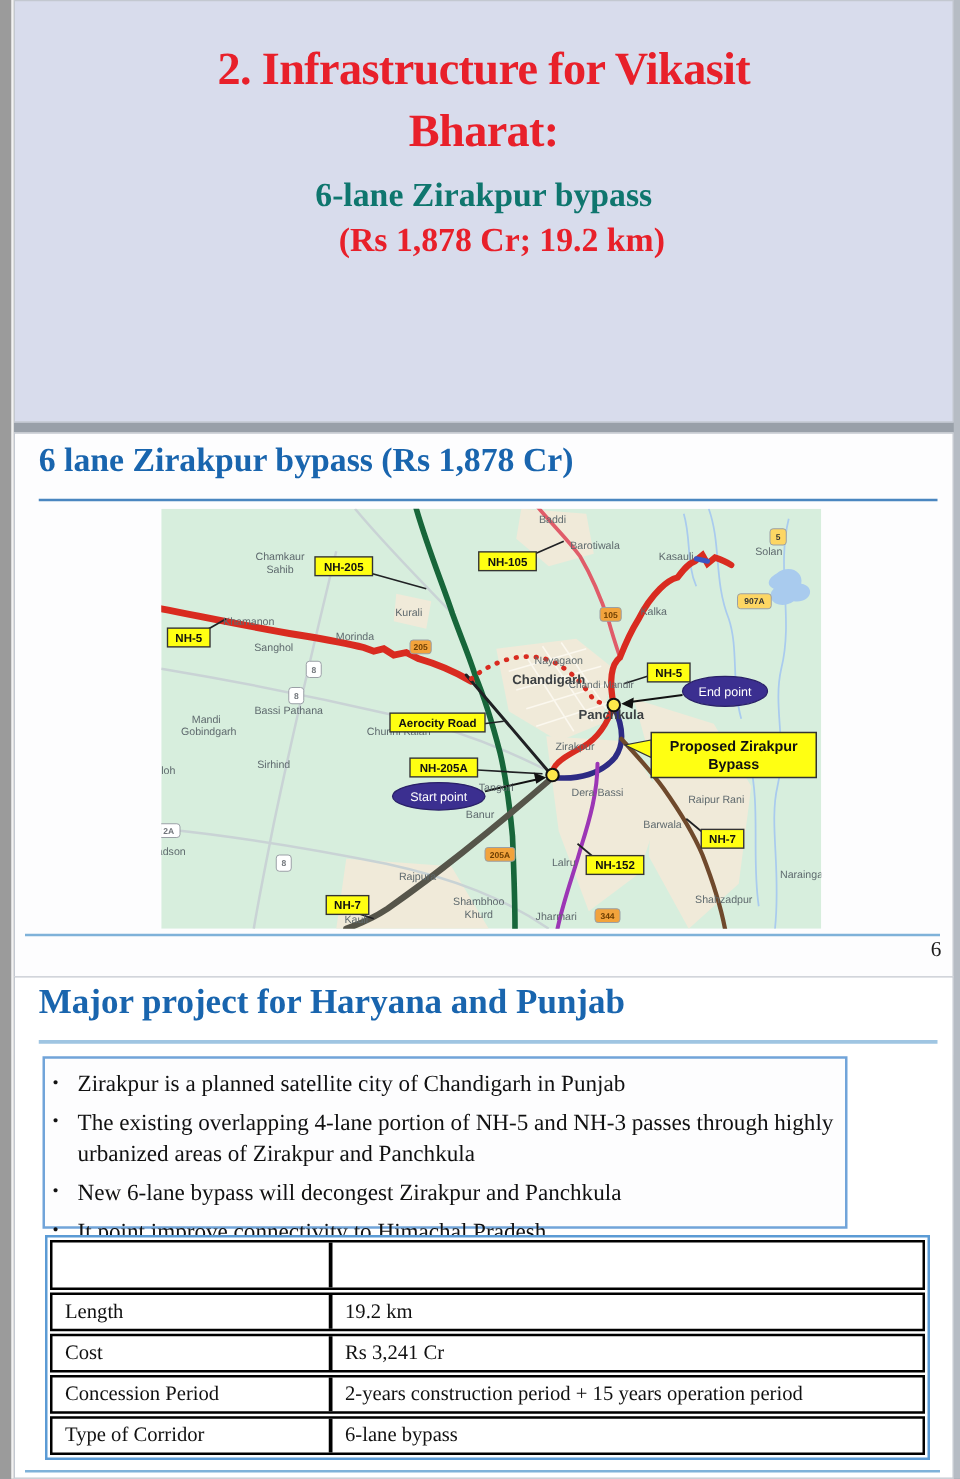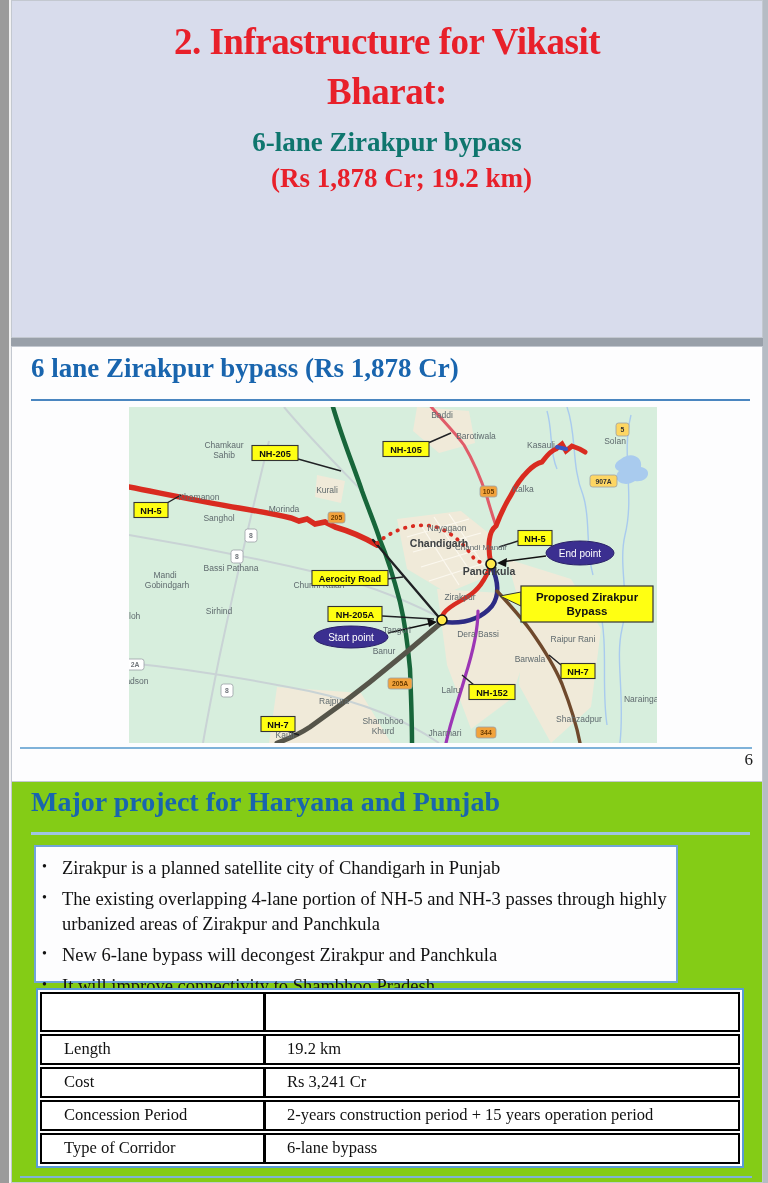--- a/index.html
+++ b/index.html
@@ -3,44 +3,44 @@
 <meta charset="utf-8">
 <style>
   html,body{margin:0;padding:0;}
   body{width:768px;height:1183px;background:#99a0a9;font-family:"Liberation Serif",serif;overflow:hidden;}
   .page{position:relative;width:768px;height:1183px;background:#99a0a9;}
   .page::before{content:"";position:absolute;left:0;top:0;width:9px;height:100%;background:#9b9b9b;border-right:2px solid #f2f2f2;z-index:5;}
   .page::after{content:"";position:absolute;right:0;top:0;width:5px;height:100%;background:#b6bcc4;z-index:5;}
   .slide{position:absolute;left:11px;right:5px;border:1px solid #c3c8d0;box-sizing:border-box;}
   .slide1{top:0;height:338px;background:#d8dcec;text-align:center;}
   .slide2{top:346px;height:498px;background:#fdfdfe;}
-  .slide3{top:781px;height:402px;background:#84cc16;}
+  .slide3{top:781px;height:402px;background:#ffffff;}
   .t1{color:#e8202a;font-weight:bold;font-size:37px;line-height:50px;letter-spacing:-0.5px;}
-  .t1.first{padding-top:16px;}
+  .t1.first{padding-top:30px;}
   .t2{color:#0f766e;font-weight:bold;font-size:27px;line-height:34px;margin-top:8px;}
   .t3{color:#e8202a;font-weight:bold;font-size:27px;line-height:34px;margin-top:2px;margin-left:29px;}
   .h2{position:absolute;margin:0;font-weight:bold;color:#1965ae;}
   .slide2 .h2{left:19px;top:6px;font-size:27px;}
   .slide3 .h2{left:19px;top:4px;font-size:28px;}
   .rule2{position:absolute;left:19px;right:12px;top:52px;height:2px;background:#4a86c0;}
   .rule3{position:absolute;left:19px;right:12px;top:50px;height:3px;background:#9fc5e2;}
   .mapwrap{position:absolute;left:117px;top:60px;width:528px;height:336px;}
   .mapwrap svg{display:block;width:100%;height:100%;}
   #mapsvg text{font-family:"Liberation Sans",sans-serif;}
   .footline{position:absolute;left:8px;right:10px;top:400px;height:2px;background:#7fb2d9;}
   .footline3{position:absolute;left:8px;right:10px;top:394px;height:2px;background:#7fb2d9;}
   .pagenum{position:absolute;right:9px;top:403px;font-size:17px;color:#1c1c1c;}
   .bulletbox{position:absolute;left:22px;top:63px;width:644px;height:138px;border:2px solid #71a4d9;box-sizing:border-box;background:#fdfdfe;}
   .bulletbox ul{margin:9px 0 0 0;padding:0 6px 0 26px;list-style:none;}
   .bulletbox li{position:relative;font-size:18.5px;line-height:24.5px;color:#111;margin-bottom:6.5px;}
   .bulletbox li::before{content:"\2022";position:absolute;left:-20px;top:-1px;font-size:14px;color:#111;}
   .dtable{position:absolute;left:24px;top:206px;width:708px;border:2px solid #5b9bd5;box-sizing:border-box;background:#fff;padding:0;}
   .trow{display:grid;grid-template-columns:221px 1fr;border:2px solid #000;margin:2px;background:#fff;}
-  .trow .c1{padding:3px 6px 3px 22px;font-size:16.5px;color:#111;}
-  .trow .c2{padding:3px 6px 3px 21px;font-size:16.5px;color:#111;border-left:3px solid #000;}
+  .trow .c1{padding:3px 6px 3px 10px;font-size:16.5px;color:#111;}
+  .trow .c2{padding:3px 6px 3px 10px;font-size:16.5px;color:#111;border-left:3px solid #000;}
   .trow.head .c1,.trow.head .c2{min-height:30px;}
   .trow:not(.head) .c1,.trow:not(.head) .c2{min-height:21px;}
 </style>
 </head>
 <body>
 
 <div class="page">
 
   <div class="slide slide1">
     <div class="t1 first">2. Infrastructure for Vikasit</div>
@@ -218,21 +218,21 @@
   </div>
 
   <div class="slide slide3">
     <h2 class="h2">Major project for Haryana and Punjab</h2>
     <div class="rule3"></div>
     <div class="bulletbox">
       <ul id="bullets">
           <li>Zirakpur is a planned satellite city of Chandigarh in Punjab</li>
           <li>The existing overlapping 4-lane portion of NH-5 and NH-3 passes through highly urbanized areas of Zirakpur and Panchkula</li>
           <li>New 6-lane bypass will decongest Zirakpur and Panchkula</li>
-          <li>It will improve connectivity to Shambhoo Pradesh</li>
+          <li>It point improve connectivity to Himachal Pradesh</li>
         </ul>
     </div>
     <div class="dtable" id="dtable">
         <div class="trow head">
           <div class="c1"></div>
           <div class="c2"></div>
         </div>
         <div class="trow">
           <div class="c1">Length</div>
           <div class="c2">19.2 km</div>

